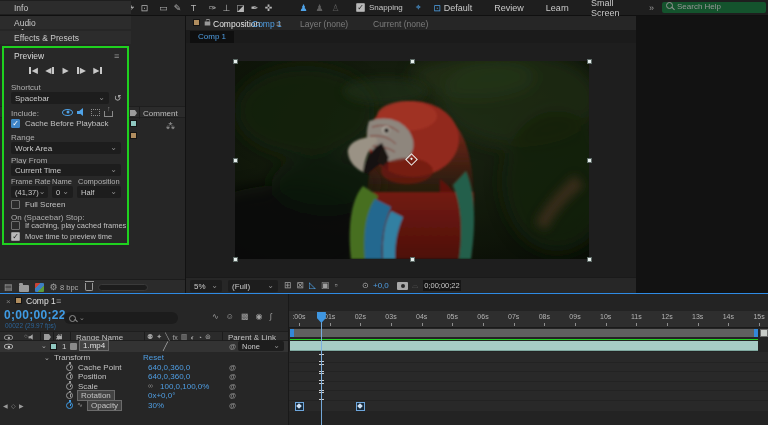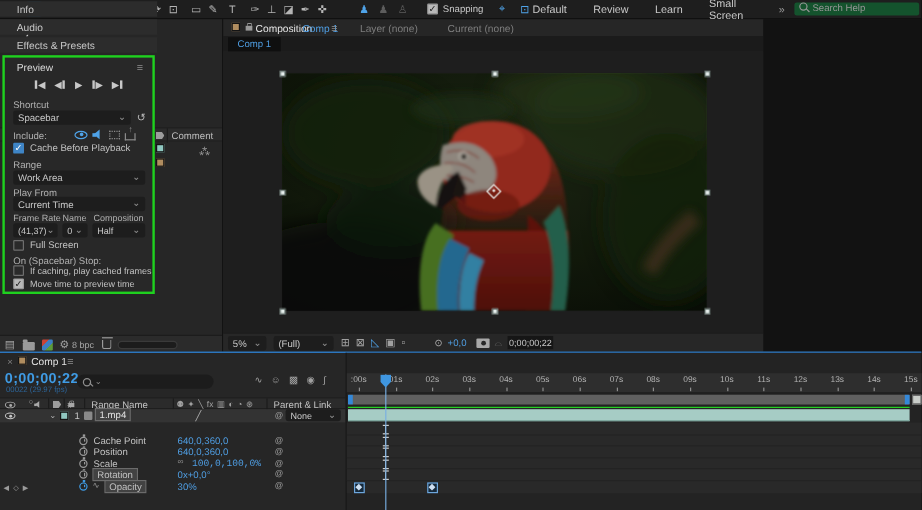--- a/index.html
+++ b/index.html
@@ -435,24 +435,29 @@
         <span class="abs" style="left:62px;top:1px;color:#c8c8c8">1</span>
         <span class="abs" style="left:70px;top:2px;width:7px;height:7px;background:#8a8a8a;border-radius:1px"></span>
         <span class="abs boxed" style="left:80px;top:0;color:#e2e2e2">1.mp4</span>
         <span class="abs" style="left:163px;top:1px;color:#b0b0b0">╱</span>
         <span class="pick" style="top:2px">@</span>
         <div class="dd" style="left:238px;top:0;width:46px;height:10px;font-size:7.5px">
             <span>None</span>
             <span class="caret">⌄</span>
           </div>
       </div>
+      <div class="prow" style="top:59px">
+        <span class="abs" style="left:44px;top:1px;color:#b0b0b0;font-size:7px">⌄</span>
+        <span class="name" style="left:54px">Transform</span>
+        <span class="val" style="left:143px">Reset</span>
+      </div>
       <div id="proprows">
           <div class="prow" style="top: 68.5px;"><span class="i-watch abs" style="left: 66px; top: 1px; color: rgb(154, 154, 154);"></span><span class="name" style="left: 78px;">Cache Point</span><span class="val" style="left: 148px;">640,0,360,0</span><span class="pick" style="top: 1px;">@</span></div>
           <div class="prow" style="top: 78px;"><span class="i-watch abs" style="left: 66px; top: 1px; color: rgb(154, 154, 154);"></span><span class="name" style="left: 78px;">Position</span><span class="val" style="left: 148px;">640,0,360,0</span><span class="pick" style="top: 1px;">@</span></div>
-          <div class="prow" style="top: 87.5px;"><span class="i-watch abs" style="left: 66px; top: 1px; color: rgb(154, 154, 154);"></span><span class="name" style="left: 78px;">Scale</span><span class="abs" style="left: 148px; top: 0px; color: rgb(138, 138, 138); font-size: 7px;">∞</span><span class="val" style="left: 160px; font-family: Liberation Mono, monospace;">100,0,100,0%</span><span class="pick" style="top: 1px;">@</span></div>
+          <div class="prow" style="top: 87.5px;"><span class="i-watch abs" style="left: 66px; top: 1px; color: rgb(154, 154, 154);"></span><span class="name" style="left: 78px;">Scale</span><span class="abs" style="left: 148px; top: 0px; color: rgb(138, 138, 138); font-size: 7px;">∞</span><span class="val" style="left: 160px;">100,0,100,0%</span><span class="pick" style="top: 1px;">@</span></div>
           <div class="prow" style="top: 97px;"><span class="i-watch abs" style="left: 66px; top: 1px; color: rgb(154, 154, 154);"></span><span class="name boxed" style="left: 78px;">Rotation</span><span class="val" style="left: 148px;">0x+0,0°</span><span class="pick" style="top: 1px;">@</span></div>
           <div class="prow" style="top: 106.5px;"><span class="abs" style="left: 3px; top: 1px; font-size: 6px; color: rgb(154, 154, 154);">◀</span><span class="abs" style="left: 11px; top: 1px; font-size: 6px; color: rgb(154, 154, 154);">◇</span><span class="abs" style="left: 19px; top: 1px; font-size: 6px; color: rgb(154, 154, 154);">▶</span><span class="i-watch abs" style="left: 66px; top: 1px; color: rgb(63, 155, 228);"></span><span class="abs" style="left: 77px; top: 0px; font-size: 7px; color: rgb(154, 154, 154);">∿</span><span class="name boxed" style="left: 88px;">Opacity</span><span class="val" style="left: 148px;">30%</span><span class="pick" style="top: 1px;">@</span></div>
         </div>
     </div>
 
     <div id="tl-right">
       <div class="abs" style="left:0;top:17px;width:480px;height:17px;background:#2e2e2e;border-bottom:1px solid #1a1a1a" id="ruler">
           <span class="rlabel" style="left: -3px;">:00s</span>
           <span class="rtick" style="left: 10px;"></span>
           <span class="rlabel" style="left: 27.67px;">01s</span>

